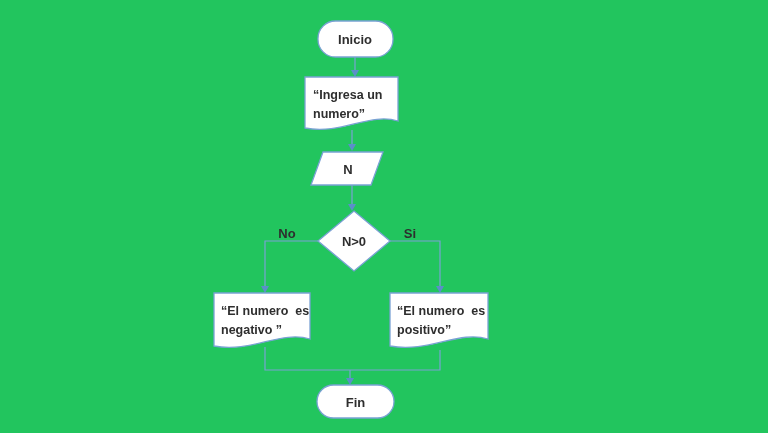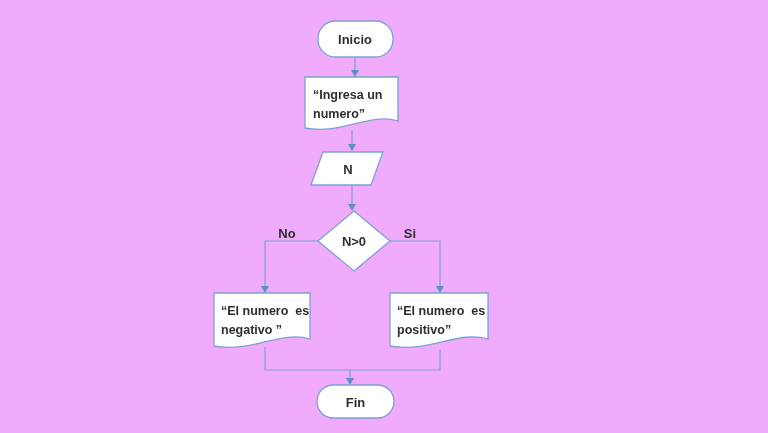--- a/index.html
+++ b/index.html
@@ -7,21 +7,21 @@
     padding: 0;
     background: #ffffff;
     width: 768px;
     height: 433px;
     overflow: hidden;
   }
   #stage {
     position: relative;
     width: 768px;
     height: 433px;
-    background: #f0abfc;
+    background: #22c55e;
   }
   svg text {
     font-family: "Liberation Sans", sans-serif;
     font-weight: bold;
     fill: #2e2e2e;
     white-space: pre;
   }
   .shape {
     fill: #ffffff;
     stroke: #7aa2d4;

